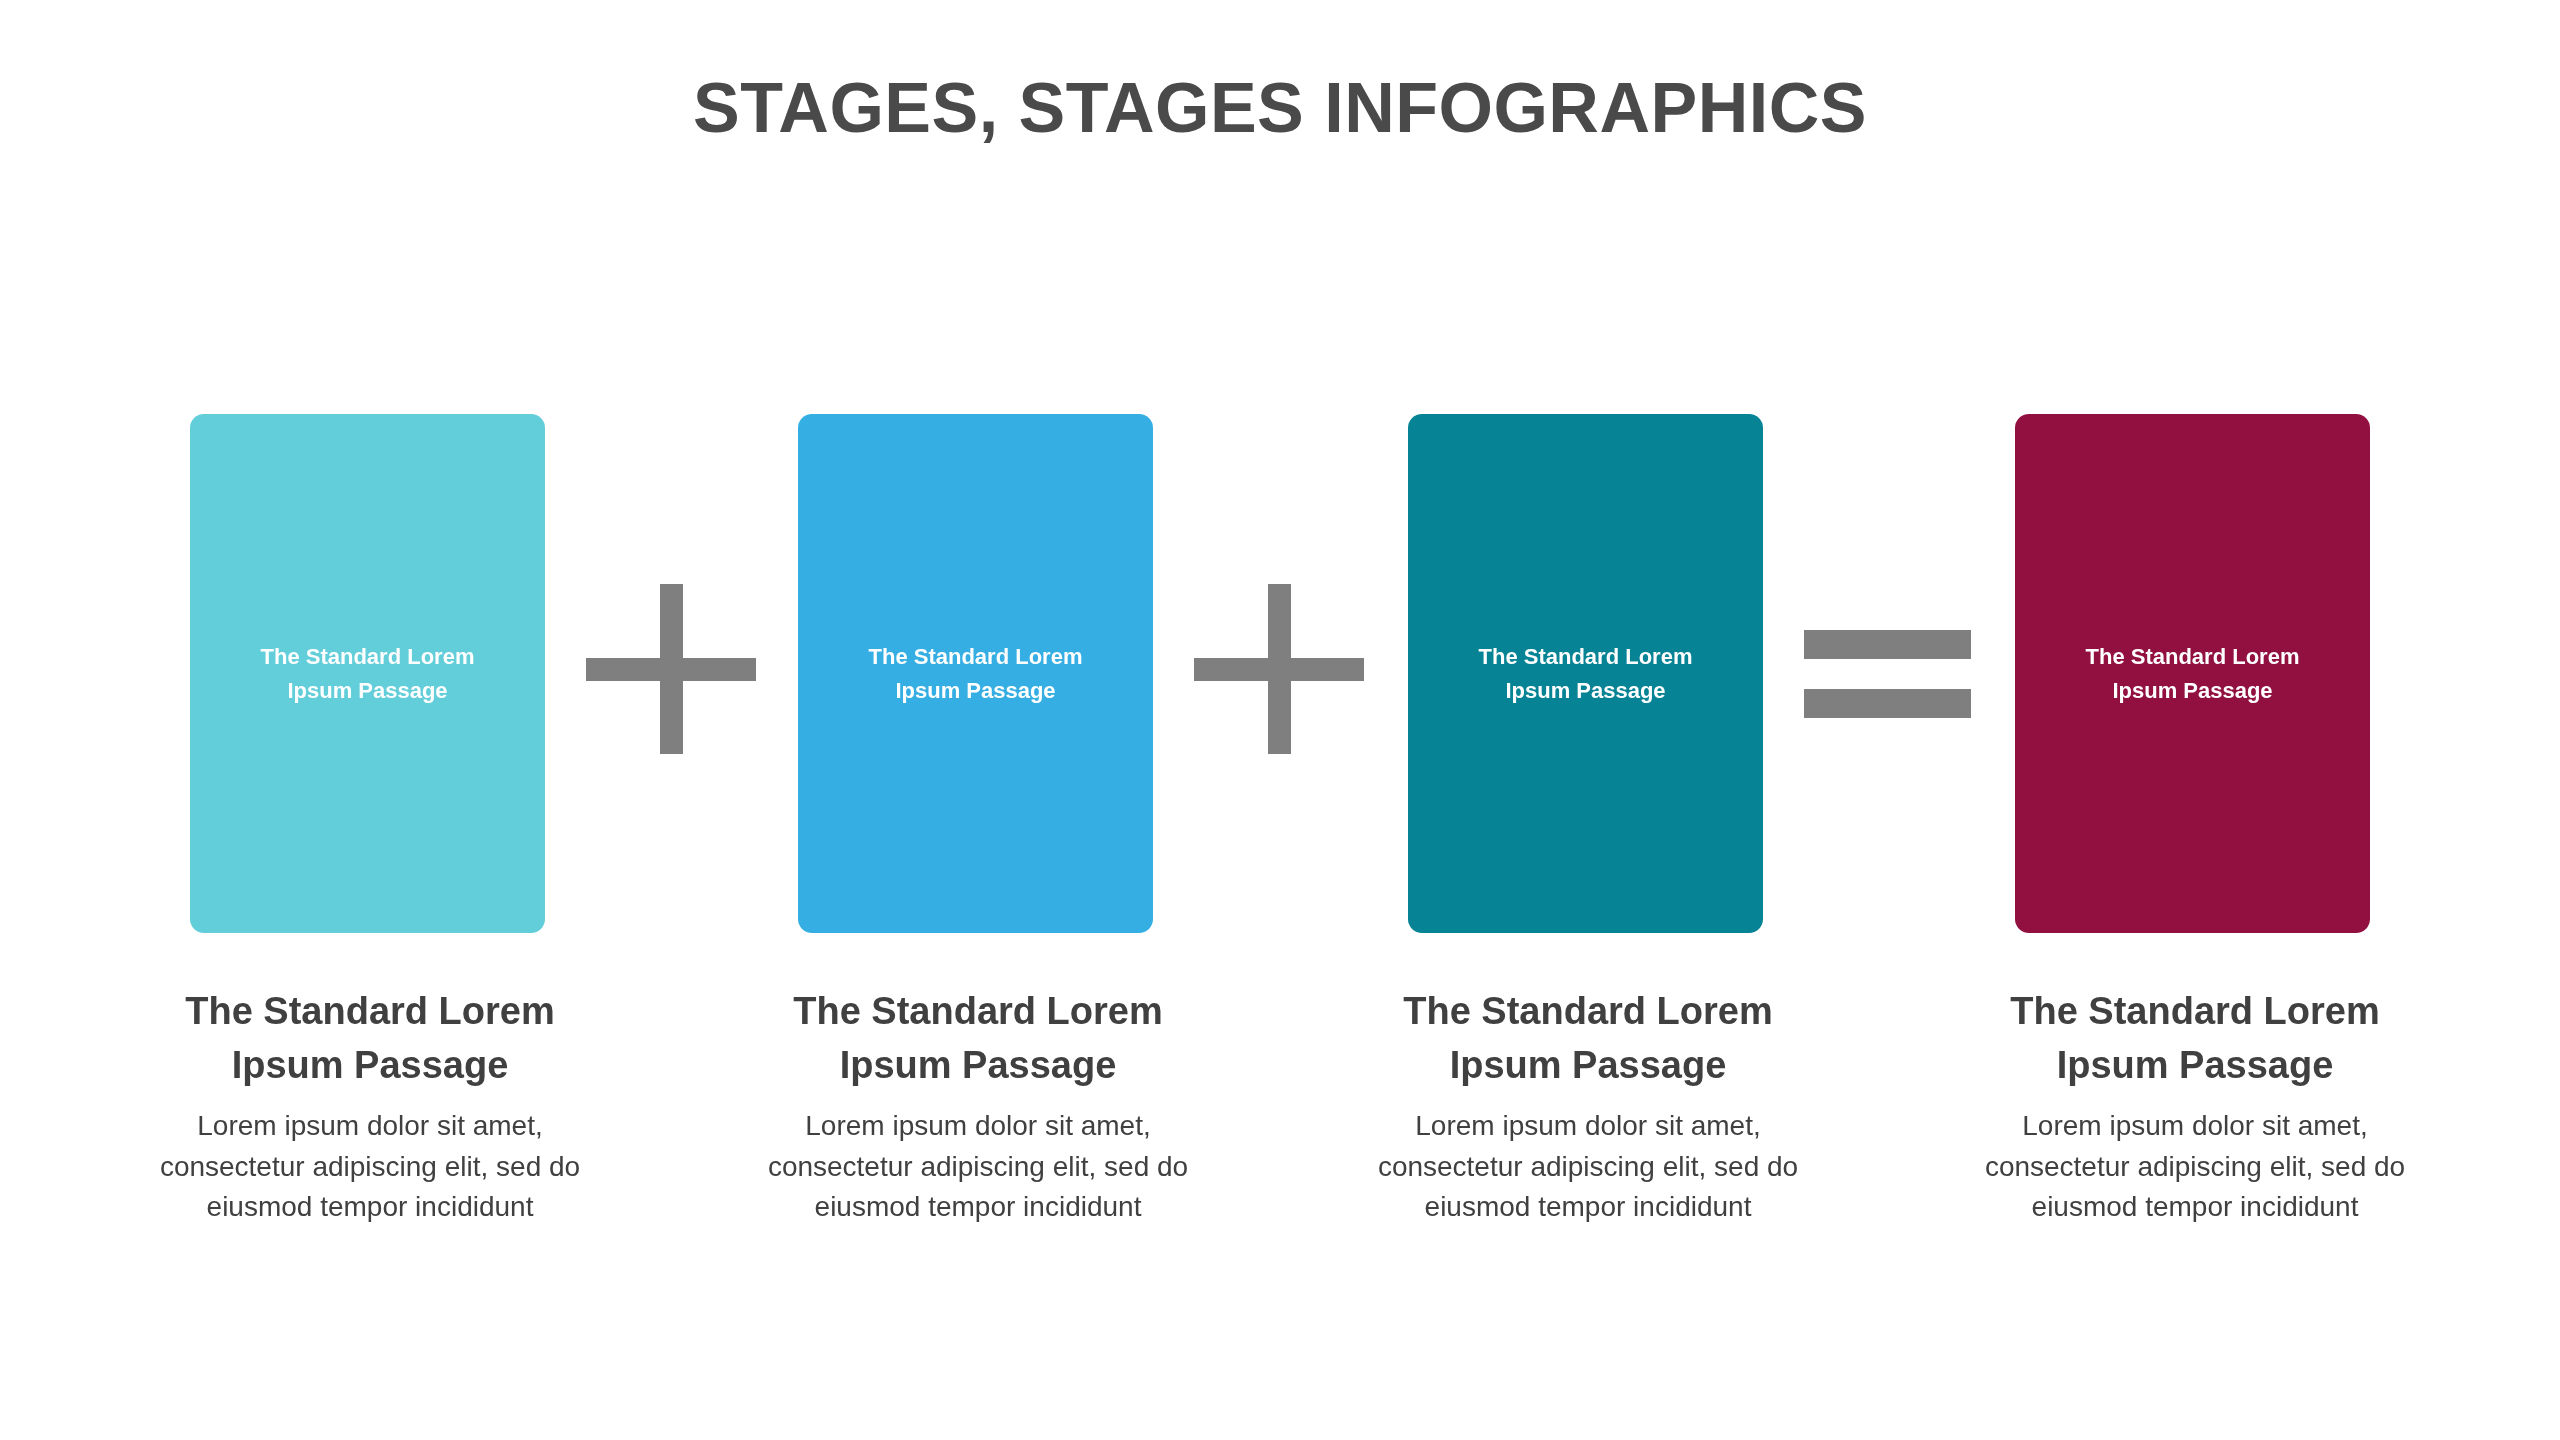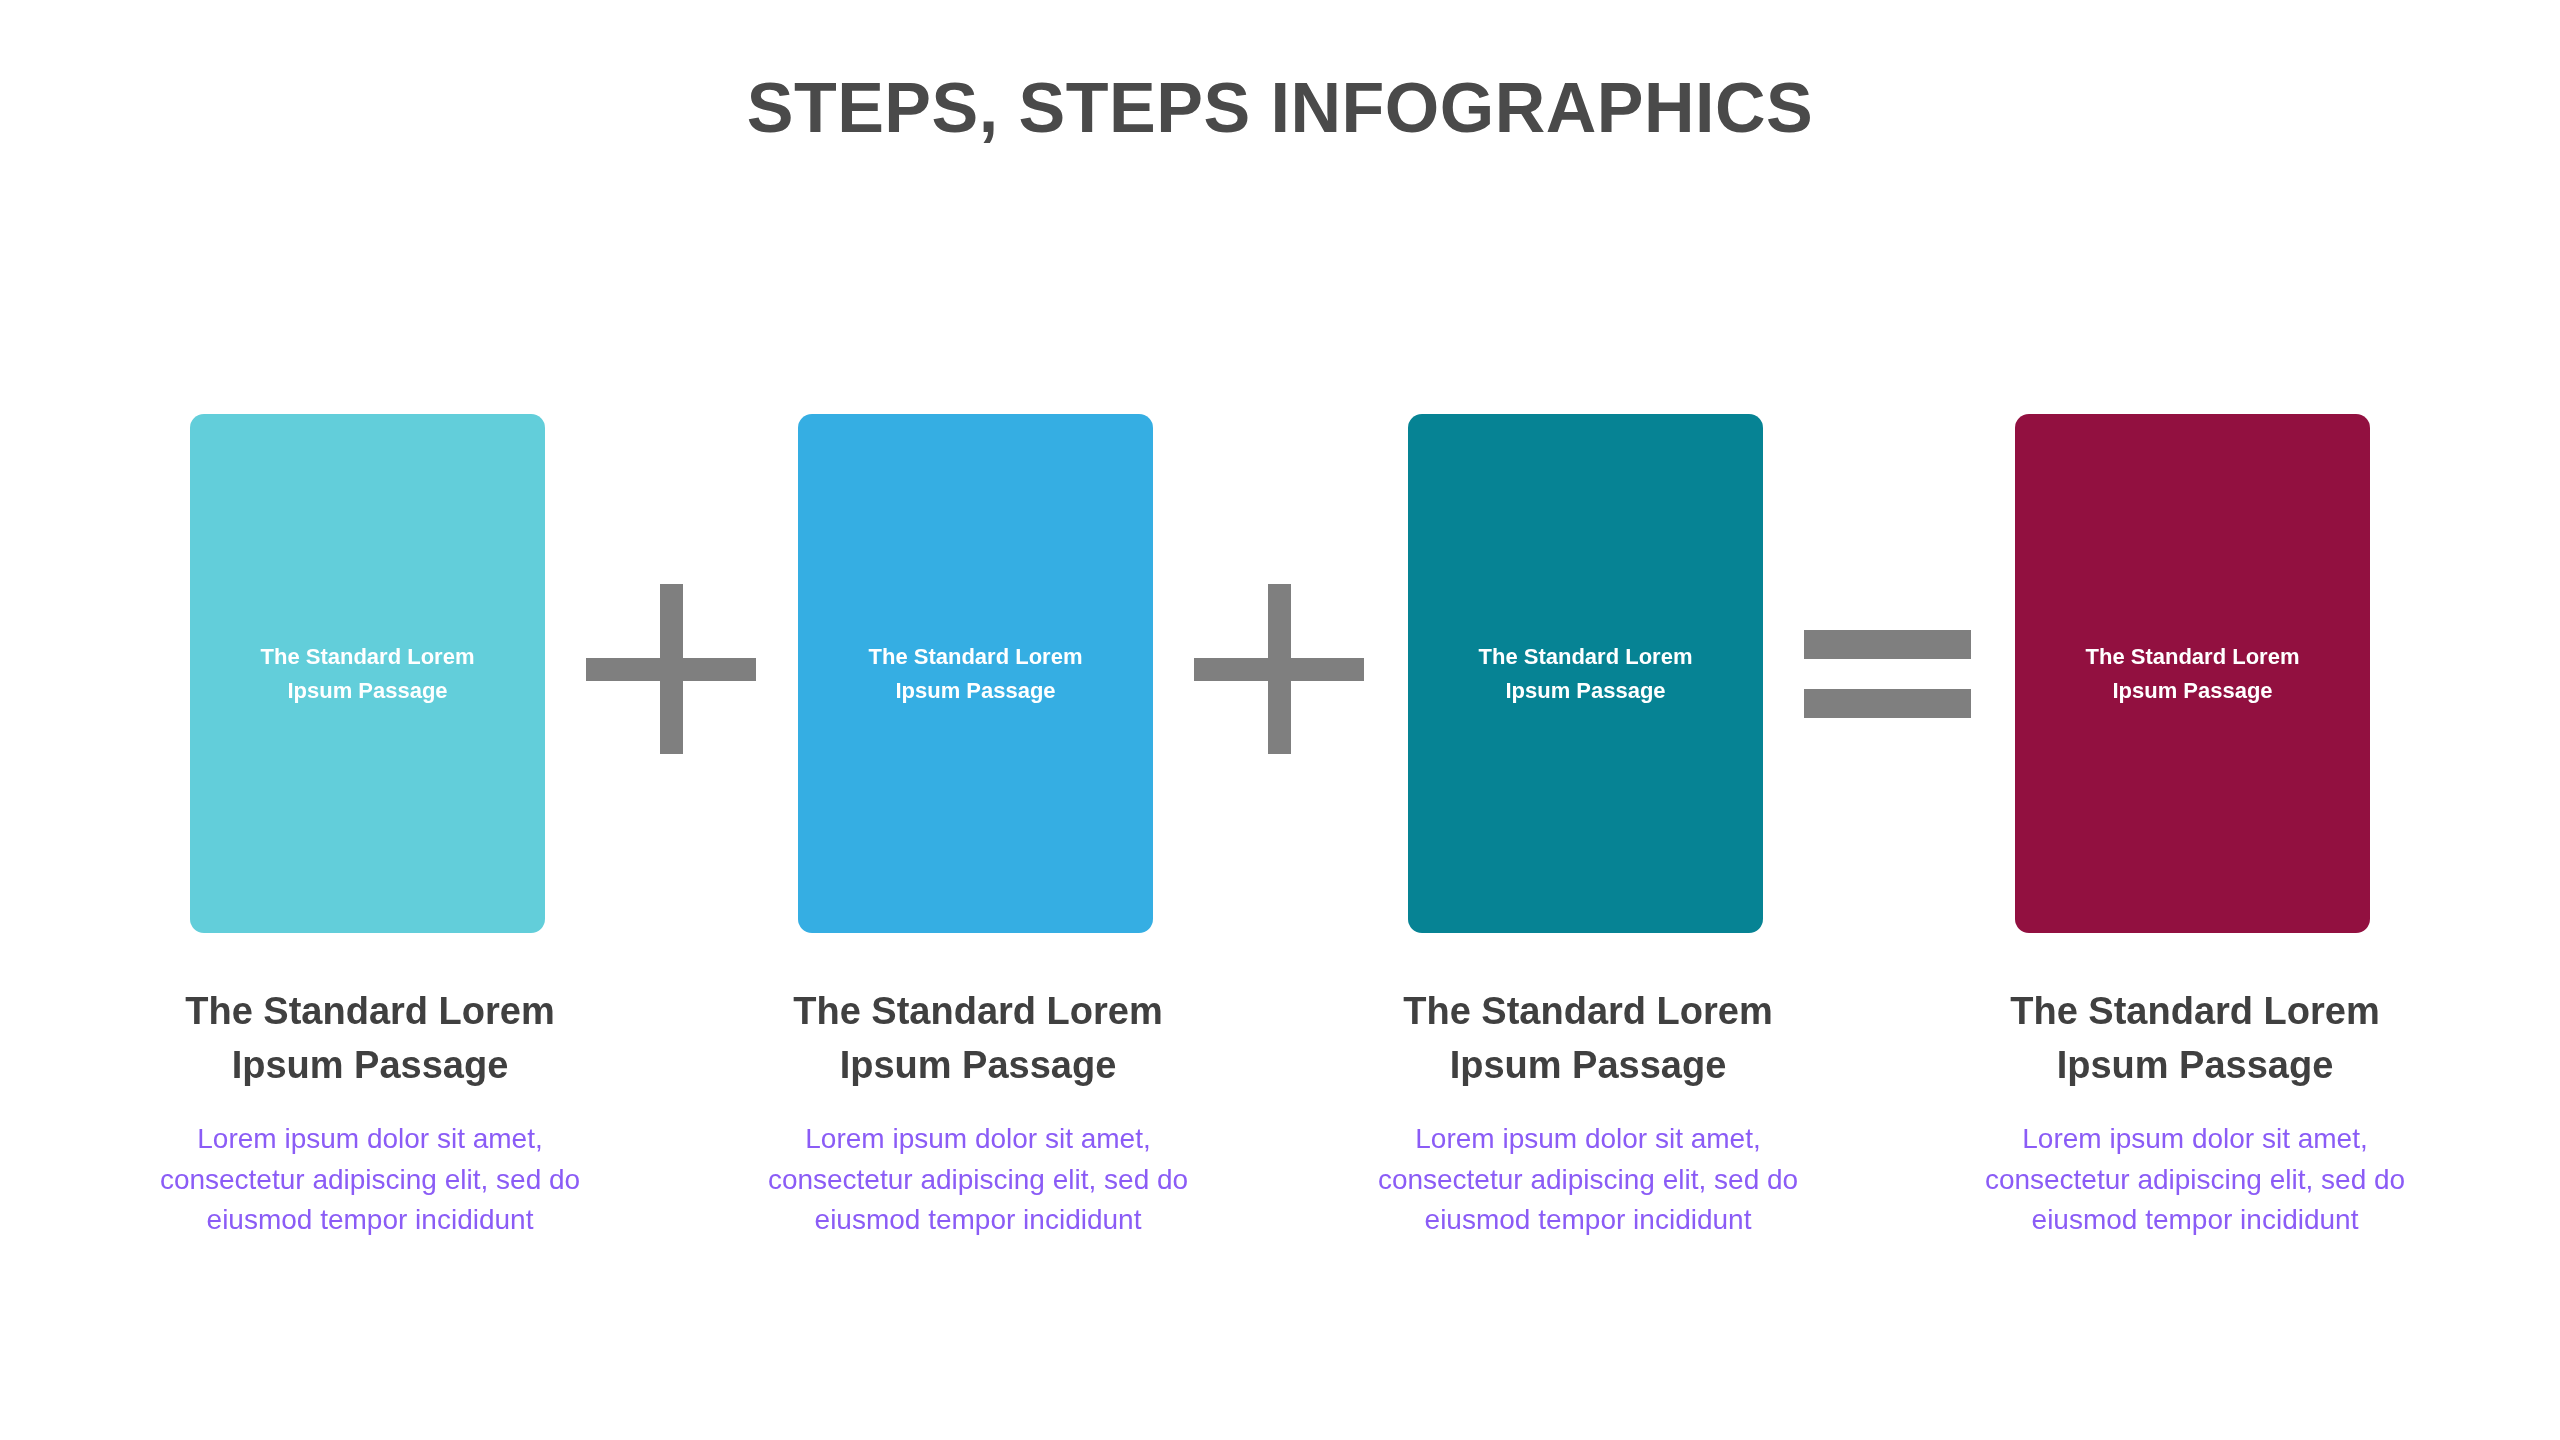--- a/index.html
+++ b/index.html
@@ -151,34 +151,34 @@
   .caption-3 { left: 1960px; }
 
   .caption-heading {
     font-size: 38px;
     font-weight: bold;
     color: #404040;
     line-height: 1.42;
   }
 
   .caption-body {
-    margin-top: 26px;
+    margin-top: 13px;
     font-size: 28px;
     font-weight: normal;
-    color: #8b5cf6;
+    color: #404040;
     line-height: 1.45;
   }
 </style>
 </head>
 <body style="background: rgb(255, 255, 255);">
 
 <div class="slide">
 
   <div class="header">
-    <div class="slide-title">STEPS, STEPS INFOGRAPHICS</div>
+    <div class="slide-title">STAGES, STAGES INFOGRAPHICS</div>
   </div>
 
   <div class="cards-row">
 
     <div class="card card-0" id="card-0" style="background: rgb(98, 206, 218);">
       <div class="card-text">The Standard Lorem Ipsum Passage</div>
     </div>
 
     <div class="card card-1" id="card-1" style="background: rgb(53, 174, 227);">
       <div class="card-text">The Standard Lorem Ipsum Passage</div>

